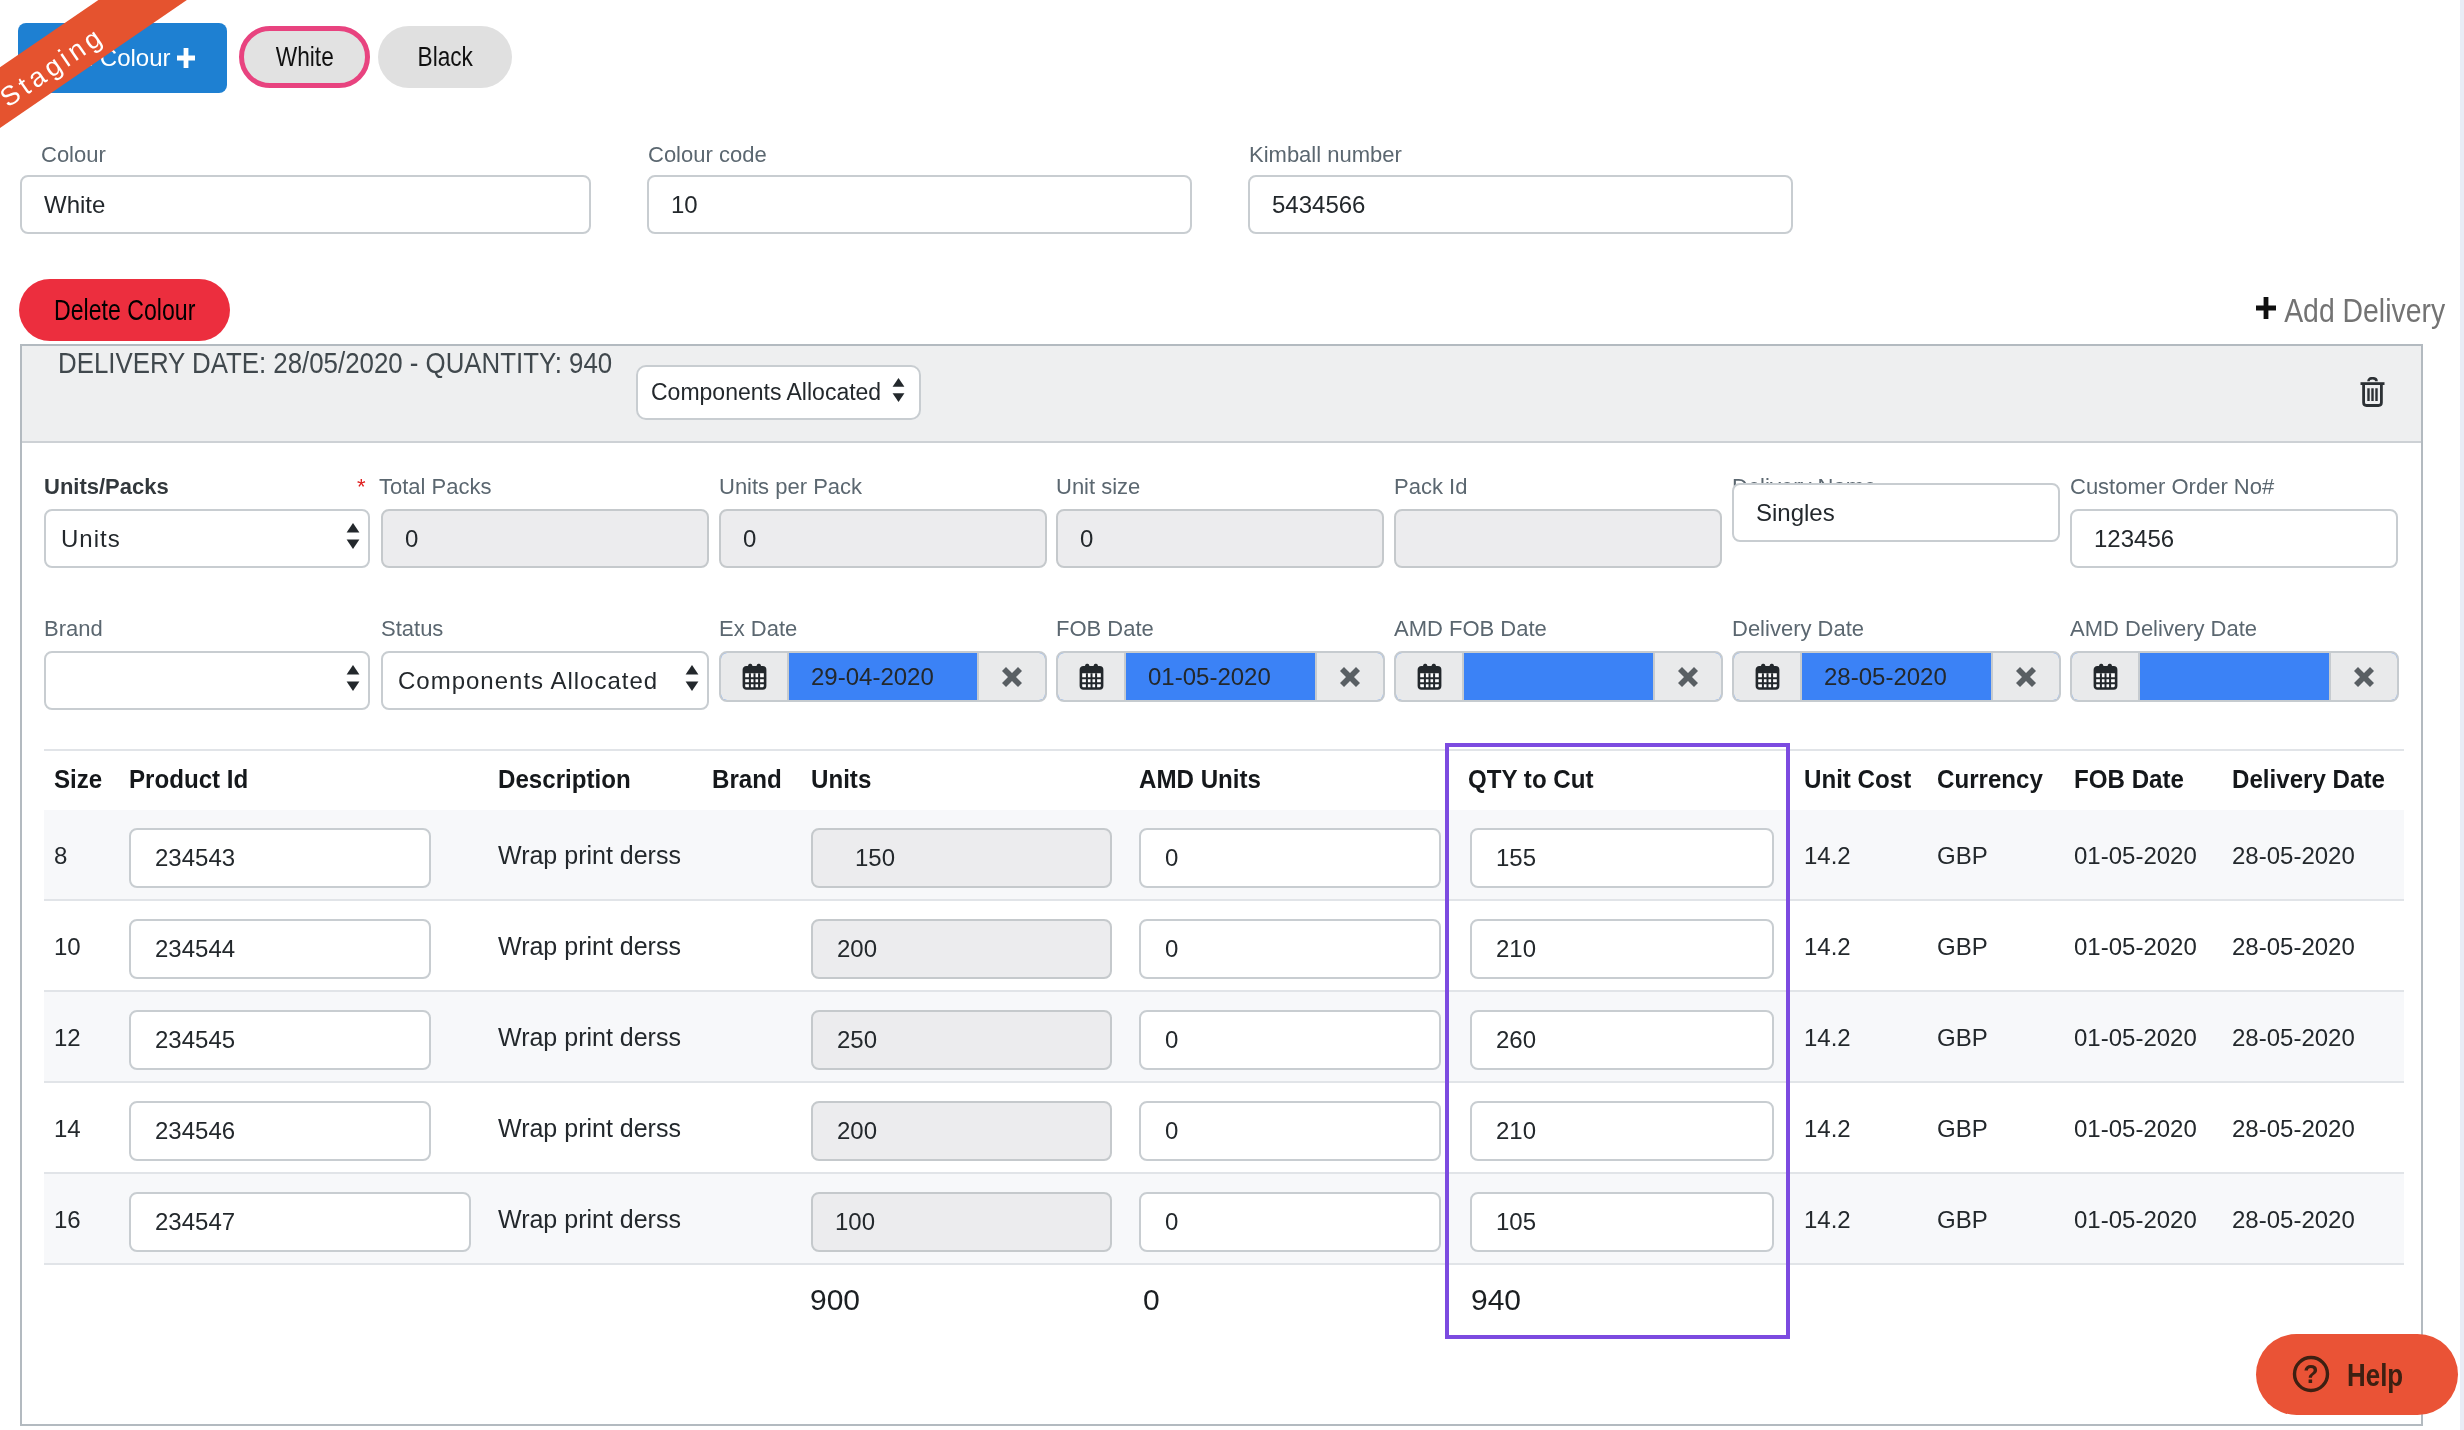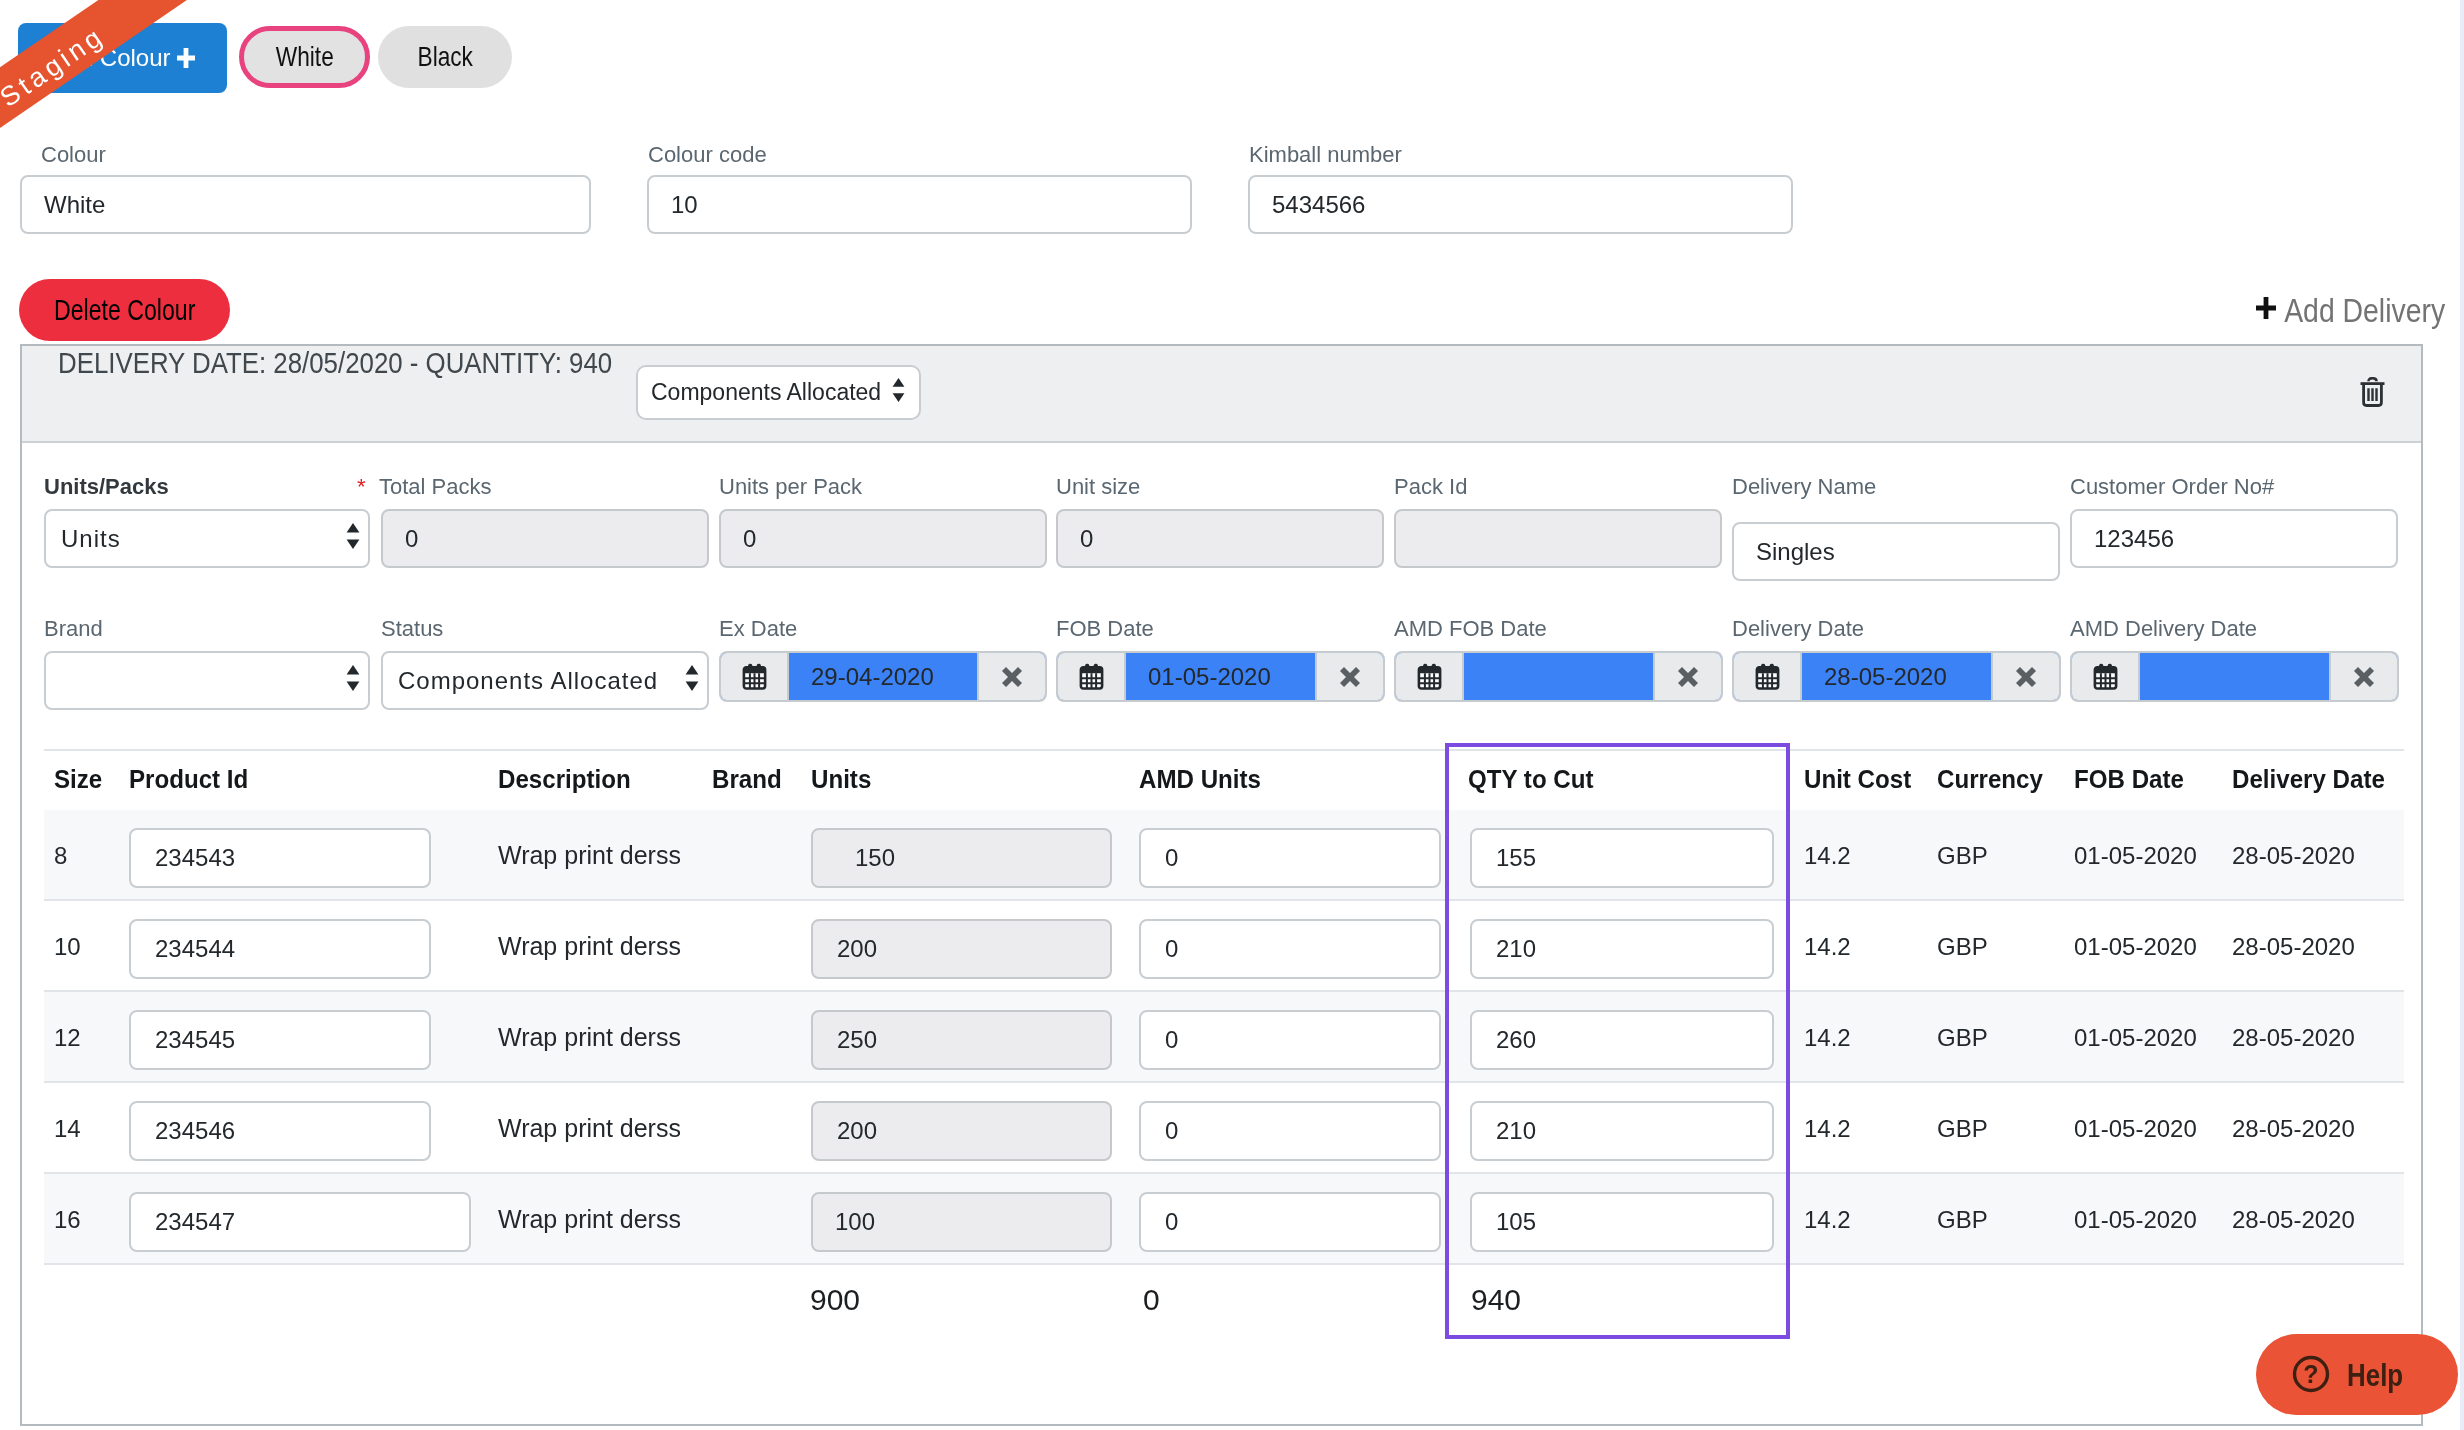--- a/index.html
+++ b/index.html
@@ -101,21 +101,21 @@
   <div class="sel" style="left:44px; top:509px; width:326px; height:59px;">Units
     <span class="car"><svg width="14" height="26" viewBox="0 0 14 26">
           <path d="M7 0 L13.4 9.6 H0.6 Z" fill="#23282c"></path>
           <path d="M7 26 L13.4 16.4 H0.6 Z" fill="#23282c"></path>
         </svg></span>
   </div>
   <div class="inp dis" style="left:381px; top:509px; width:328px; height:59px;">0</div>
   <div class="inp dis" style="left:719px; top:509px; width:328px; height:59px;">0</div>
   <div class="inp dis" style="left:1056px; top:509px; width:328px; height:59px;">0</div>
   <div class="inp dis" style="left:1394px; top:509px; width:328px; height:59px;"></div>
-  <div class="inp" style="left:1732px; top:522px; width:328px; height:59px;">Singles</div>
+  <div class="inp" style="left:1732px; top:483px; width:328px; height:59px;">Singles</div>
   <div class="inp" style="left:2070px; top:509px; width:328px; height:59px;">123456</div>
 
   <div class="lbl" style="left:44px; top:616px;">Brand</div>
   <div class="lbl" style="left:381px; top:616px;">Status</div>
   <div class="lbl" style="left:719px; top:616px;">Ex Date</div>
   <div class="lbl" style="left:1056px; top:616px;">FOB Date</div>
   <div class="lbl" style="left:1394px; top:616px;">AMD FOB Date</div>
   <div class="lbl" style="left:1732px; top:616px;">Delivery Date</div>
   <div class="lbl" style="left:2070px; top:616px;">AMD Delivery Date</div>
 

